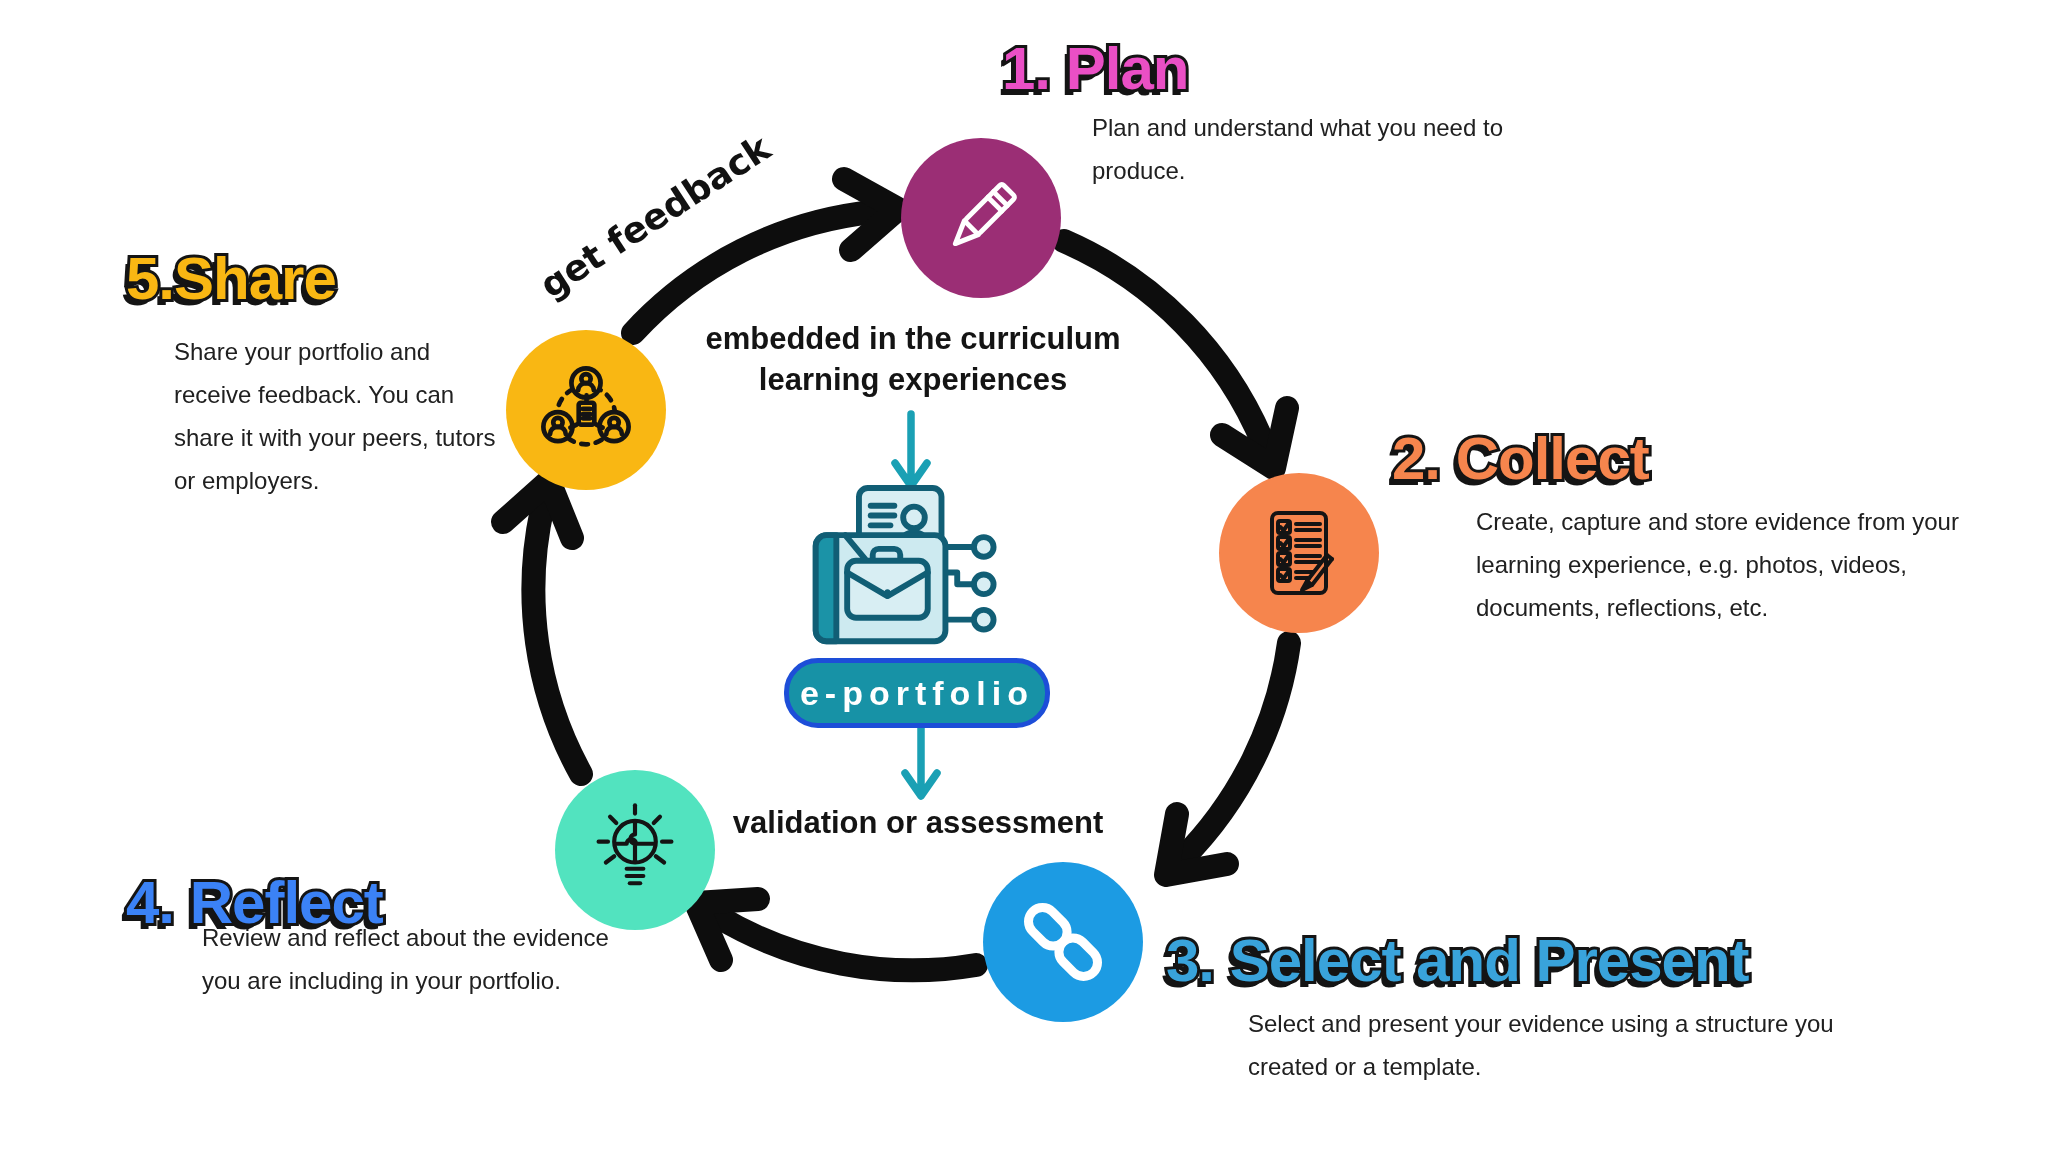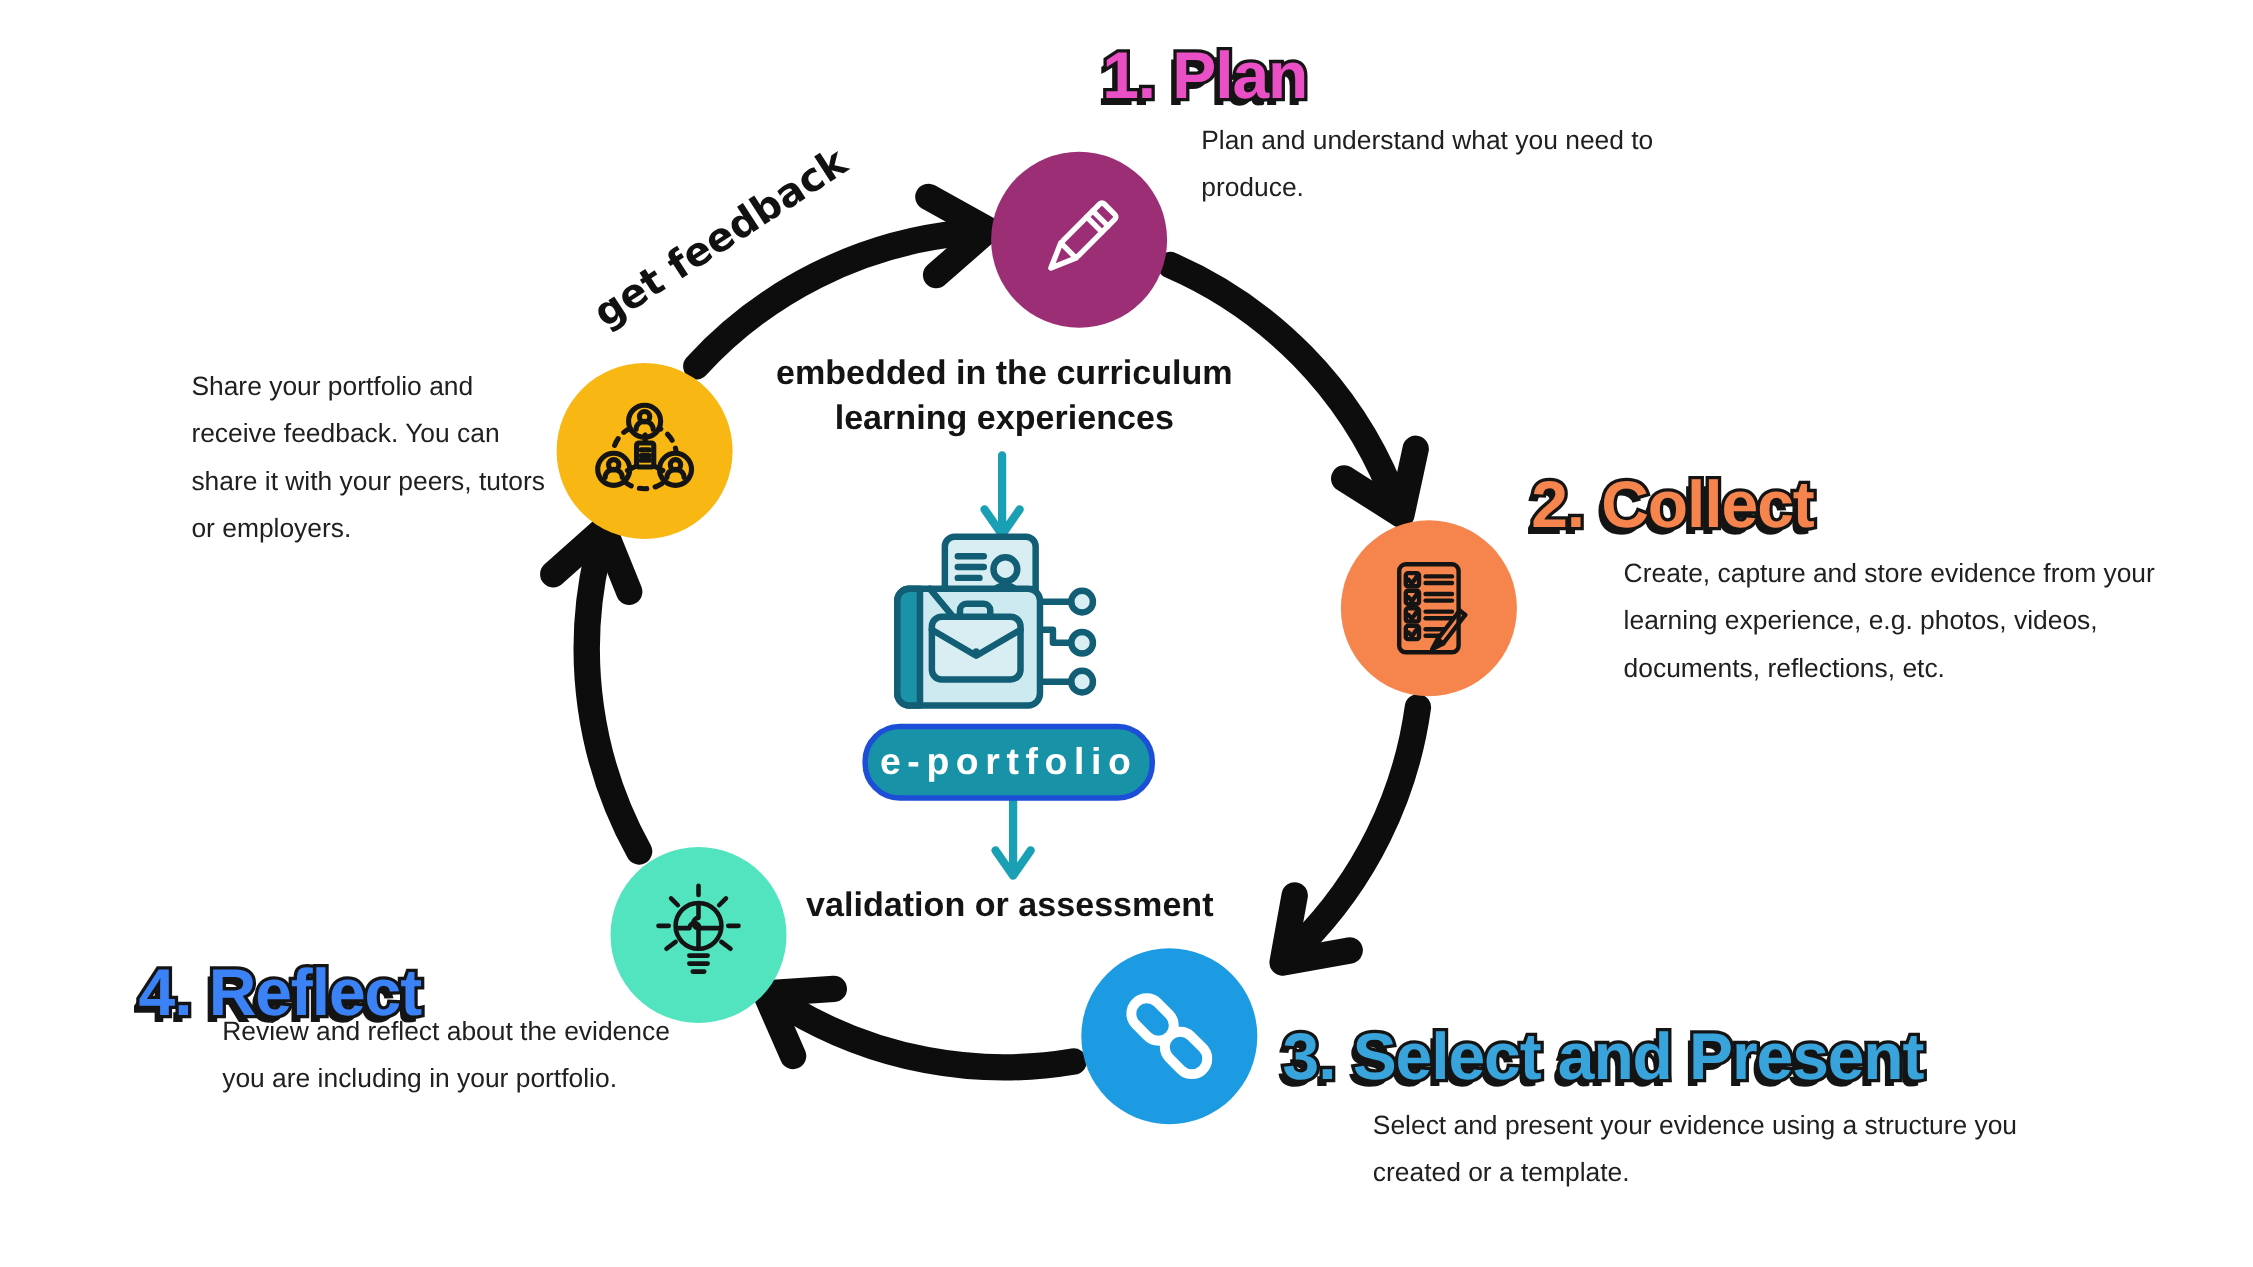--- a/index.html
+++ b/index.html
@@ -141,20 +141,21 @@
         <line x1="68" y1="24" x2="74" y2="18"></line>
         <line x1="32" y1="24" x2="26" y2="18"></line>
         <line x1="76" y1="42" x2="85" y2="42"></line>
         <line x1="24" y1="42" x2="15" y2="42"></line>
         <line x1="70" y1="56" x2="78" y2="62"></line>
         <line x1="30" y1="56" x2="22" y2="62"></line>
       </g>
     </svg>
   </div>
 
+  <div class="h h-share">5.Share</div>
   <div class="desc d-share">Share your portfolio and receive feedback. You can share it with your peers, tutors or employers.</div>
   <div class="circle c-share">
     <svg width="104" height="104" viewBox="0 0 100 100">
       <g stroke="#141414" stroke-width="4.5" fill="none" stroke-linecap="round" stroke-linejoin="round">
         <circle cx="50" cy="55" r="28" stroke-dasharray="6.5 7.5"></circle>
         <circle cx="50" cy="24" r="14" fill="#f9b713"></circle>
         <circle cx="50" cy="20" r="4.5"></circle>
           <path d="M42.5 31 a7.5 7 0 0 1 15 0"></path>
         <circle cx="23" cy="66" r="14" fill="#f9b713"></circle>
         <circle cx="23" cy="62" r="4.5"></circle>

